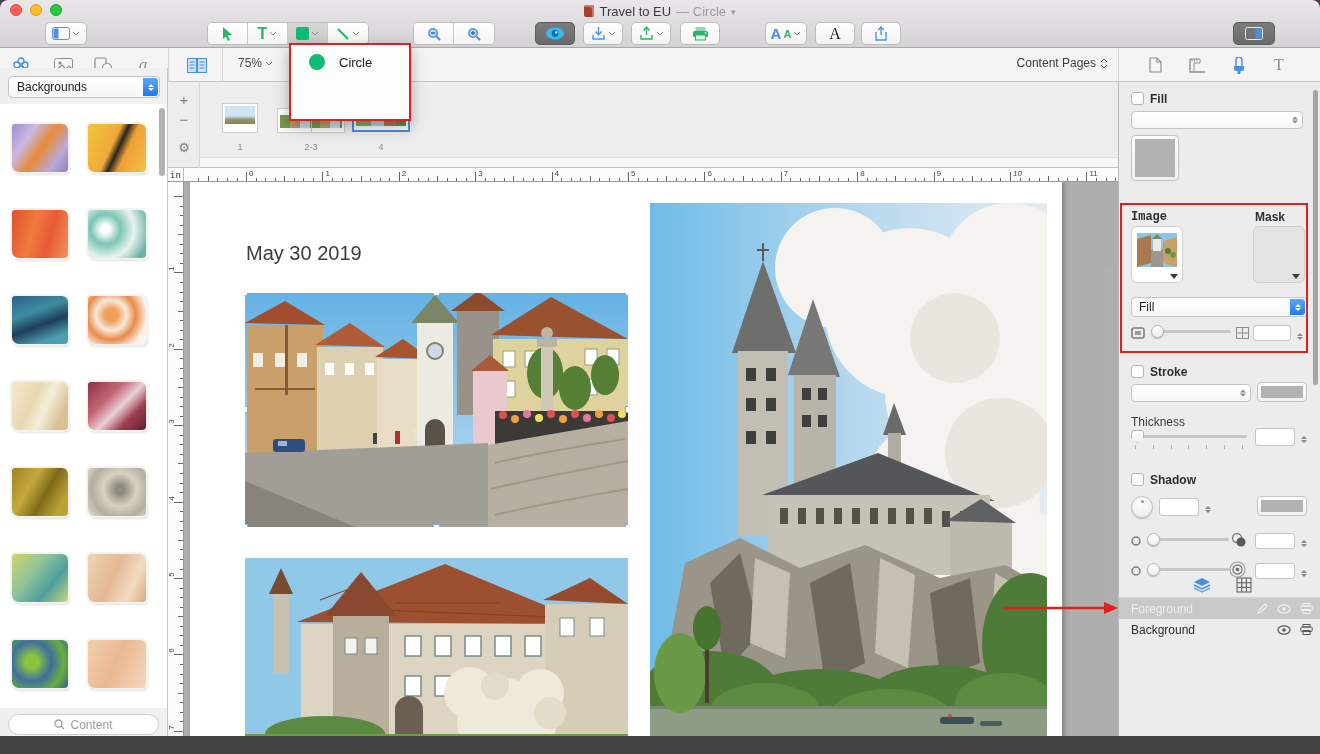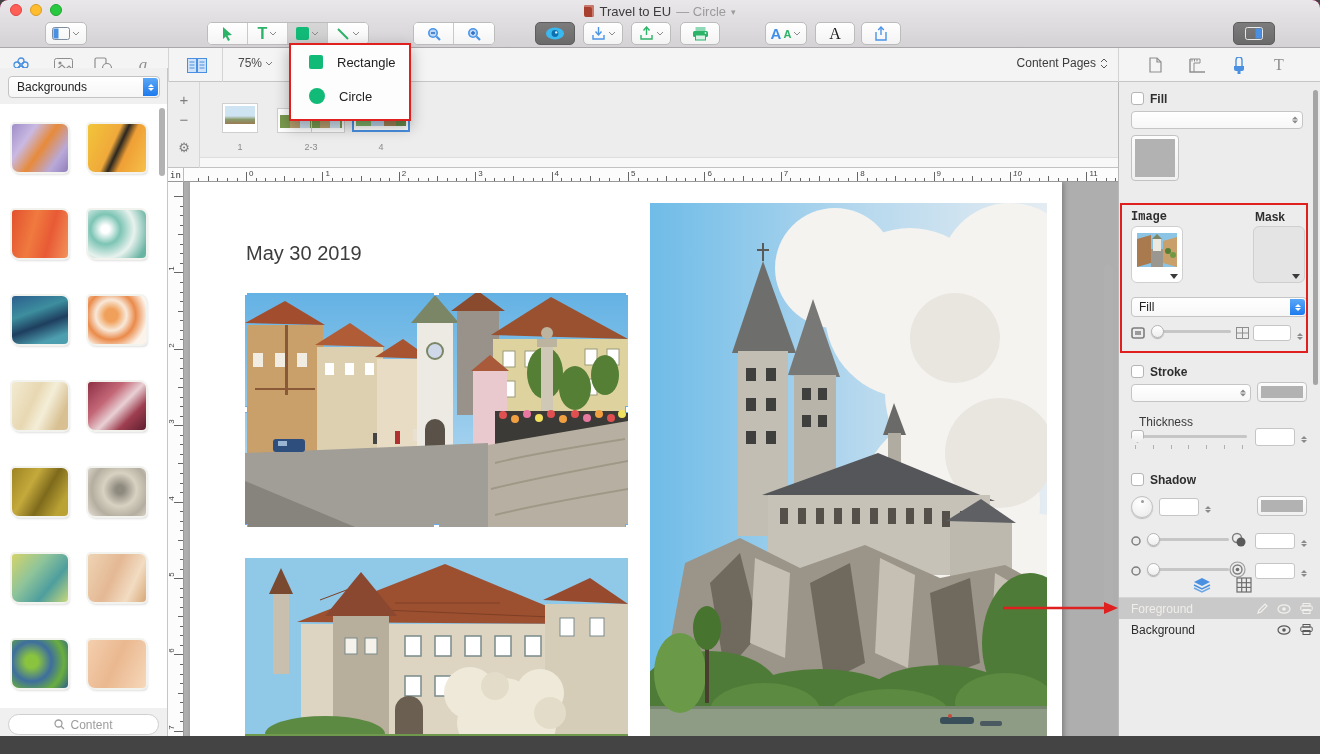--- a/index.html
+++ b/index.html
@@ -886,21 +886,21 @@
     <div class="iselect" style="left:12px;top:302px;width:120px;height:18px;">
       <span class="stepper-gray">
           <i class="up"></i>
           <i class="dn"></i>
         </span>
     </div>
     <div class="swatchbtn" style="left:138px;top:300px;width:50px;height:20px;">
         <div></div>
       </div>
 
-    <div style="position:absolute;left:20px;top:333px;color:#3a3a3a;">Thickness</div>
+    <div style="position:absolute;left:12px;top:333px;color:#3a3a3a;">Thickness</div>
     <div class="slider" style="left:12px;top:348px;width:116px;">
         <div class="trk"></div>
         <div class="knob pointer"></div>
       </div>
     <div class="tickrow" style="left:16px;top:363px;width:108px;">
         <i></i>
         <i></i>
         <i></i>
         <i></i>
         <i></i>
@@ -1016,24 +1016,20 @@
         </div>
       </div>
 
     <div class="pm" style="left:8px;top:650px;">+</div>
     <div class="pm" style="left:32px;top:650px;">−</div>
     <div class="insp-scroll"></div>
   </div>
 
   <div class="shape-menu" id="shape-menu">
       <div class="mi">
-        <div class="mi-rect"></div>
-        <div>Rectangle</div>
-      </div>
-      <div class="mi">
         <div class="mi-circ"></div>
         <div>Circle</div>
       </div>
     </div>
 
   <div class="redbox" style="left:1120px;top:203px;width:188px;height:150px;"></div>
   <svg class="redarrow" style="left:1000px;top:600px;" width="120" height="16">
     <line x1="3" y1="8" x2="105" y2="8" stroke="#e01f1f" stroke-width="2.6"></line>
     <polygon points="104,2 118,8 104,14" fill="#e01f1f"></polygon>
   </svg>

